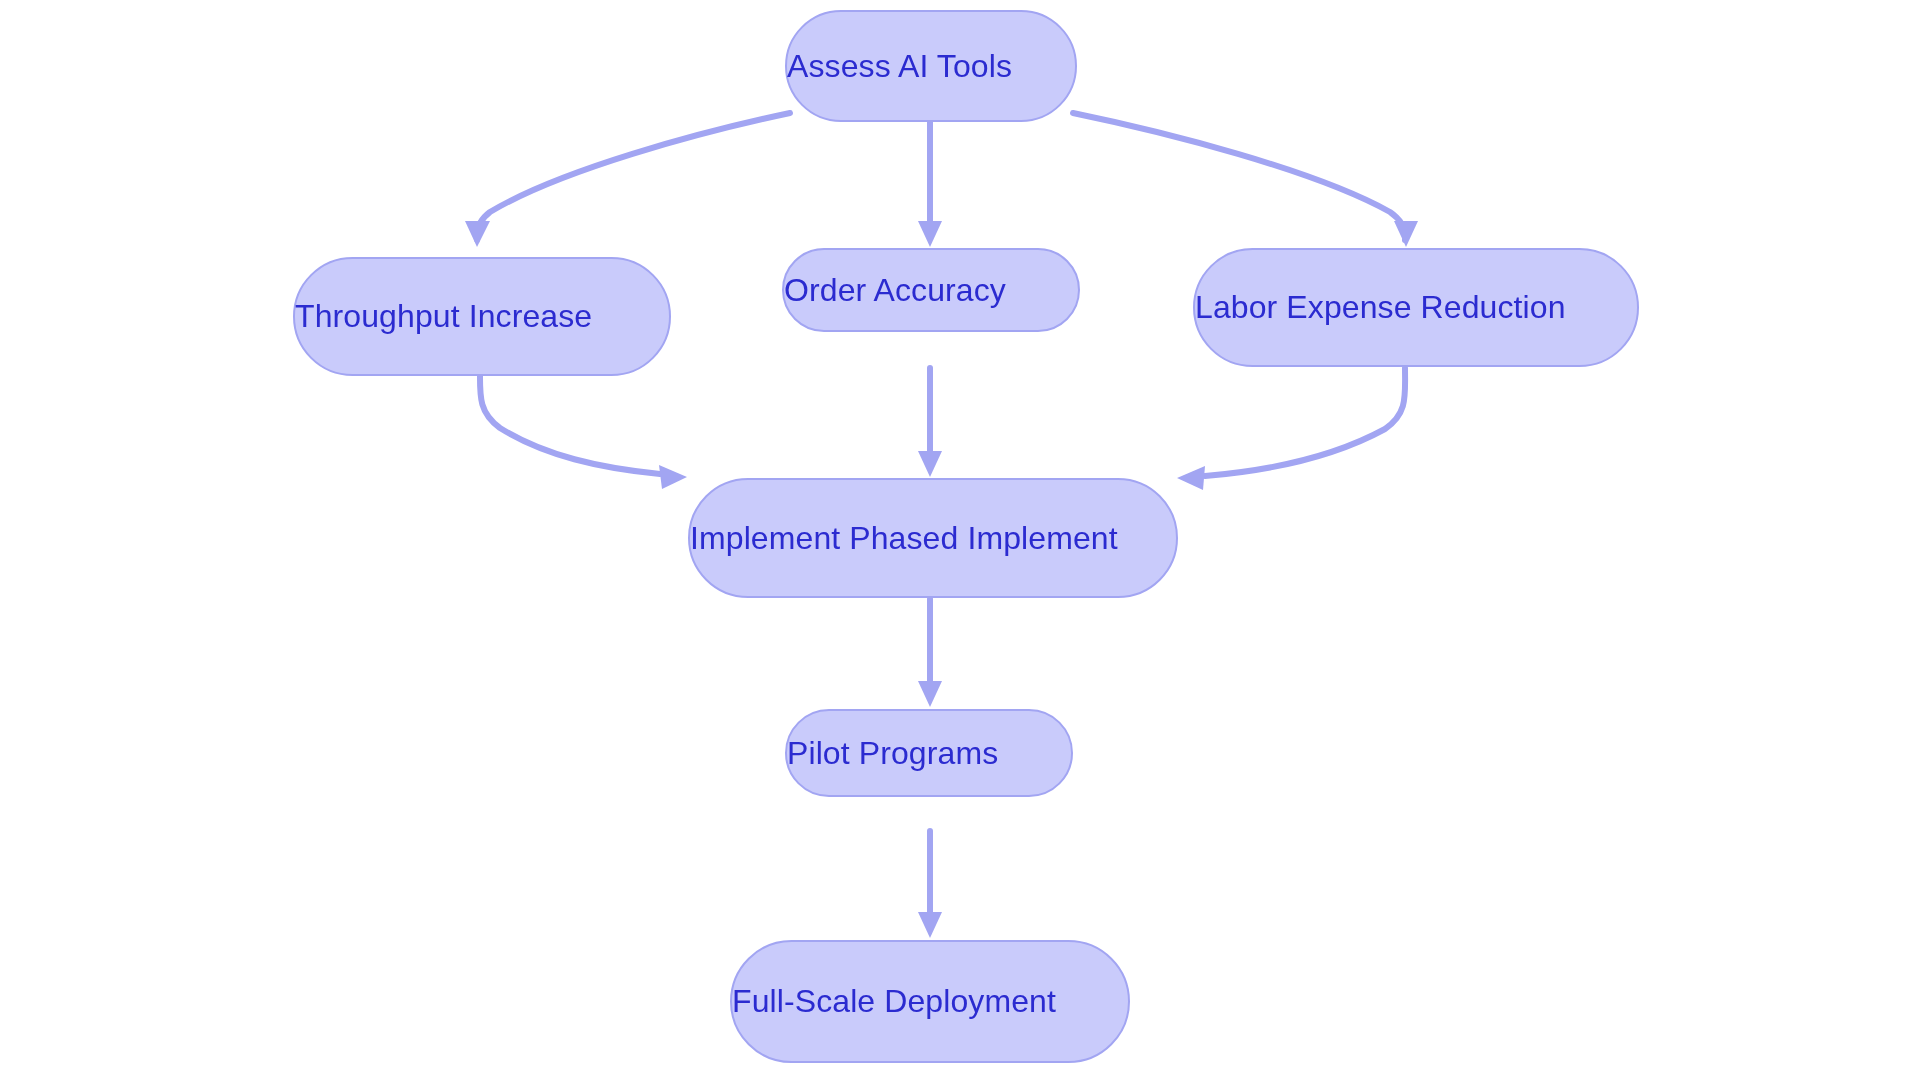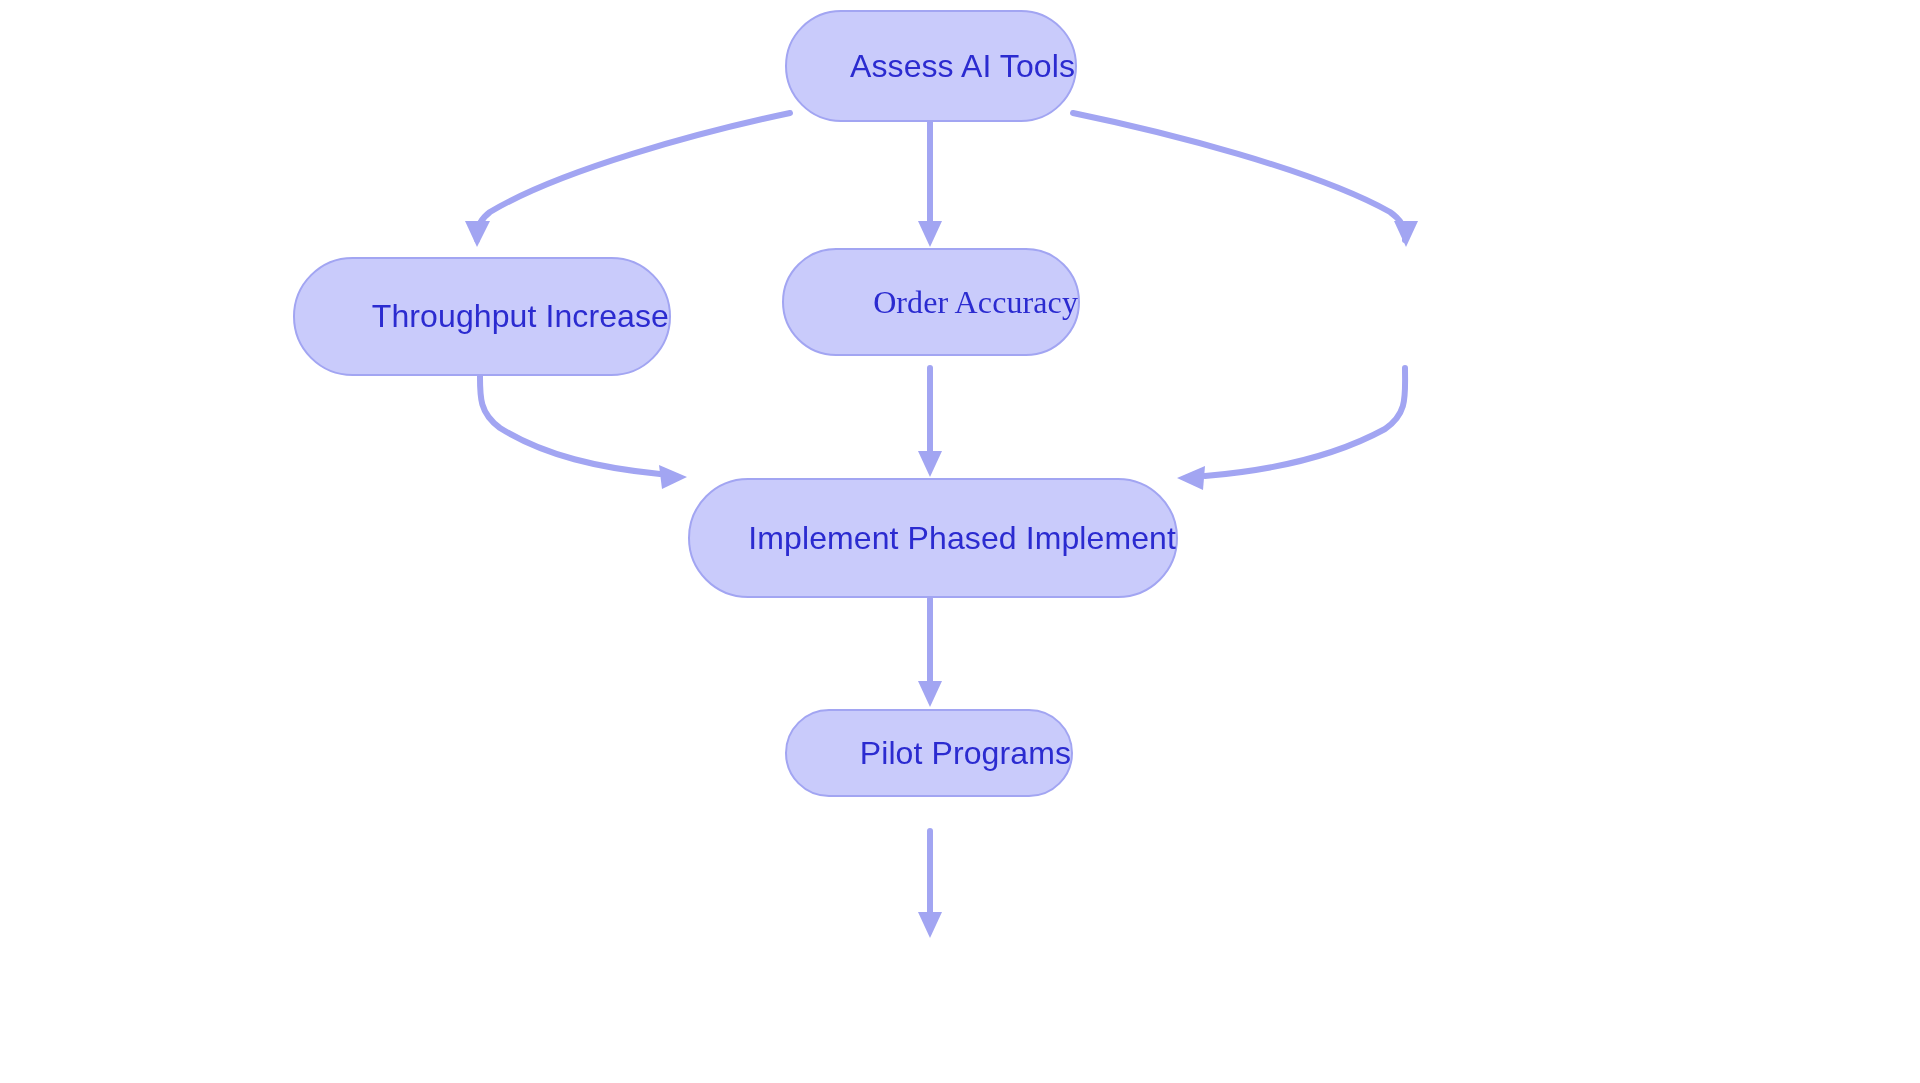--- a/index.html
+++ b/index.html
@@ -24,21 +24,21 @@
     left: 0;
     top: 0;
     width: 1920px;
     height: 1083px;
   }
   .node {
     position: absolute;
     box-sizing: border-box;
     display: flex;
     align-items: center;
-    justify-content: flex-end;
+    justify-content: flex-start;
     background: #c9cbfb;
     border: 2px solid #a2a5f2;
     border-radius: 999px;
     color: #2b2bd0;
     font-family: "Liberation Sans", sans-serif;
     font-size: 32px;
     font-weight: 400;
     letter-spacing: 0.1px;
     white-space: nowrap;
     z-index: 2;
@@ -96,27 +96,33 @@
   </svg>
 
   <div class="node" style="left:785px; top:10px; width:292px; height:112px;">
     <span class="node-label">Assess AI Tools</span>
   </div>
 
   <div class="node" style="left:293px; top:248px; width:378px; height:119px;margin-top:9px;">
     <span class="node-label">Throughput Increase</span>
   </div>
 
-  <div class="node" style="left:782px; top:248px; width:298px; height:108px;font-family:Liberation Serif, serif;">
+  <div class="node" style="left:782px; top:248px; width:298px; height:84px;">
     <span class="node-label">Order Accuracy</span>
   </div>
 
+  <div class="node" style="left:1193px; top:248px; width:446px; height:119px;">
+    <span class="node-label">Labor Expense Reduction</span>
+  </div>
 
   <div class="node" style="left:688px; top:478px; width:490px; height:120px;">
     <span class="node-label">Implement Phased Implement</span>
   </div>
 
   <div class="node" style="left:785px; top:709px; width:288px; height:88px;">
     <span class="node-label">Pilot Programs</span>
   </div>
 
+  <div class="node" style="left:730px; top:940px; width:400px; height:123px;">
+    <span class="node-label">Full-Scale Deployment</span>
+  </div>
 
 </div>
 
 </body></html>

